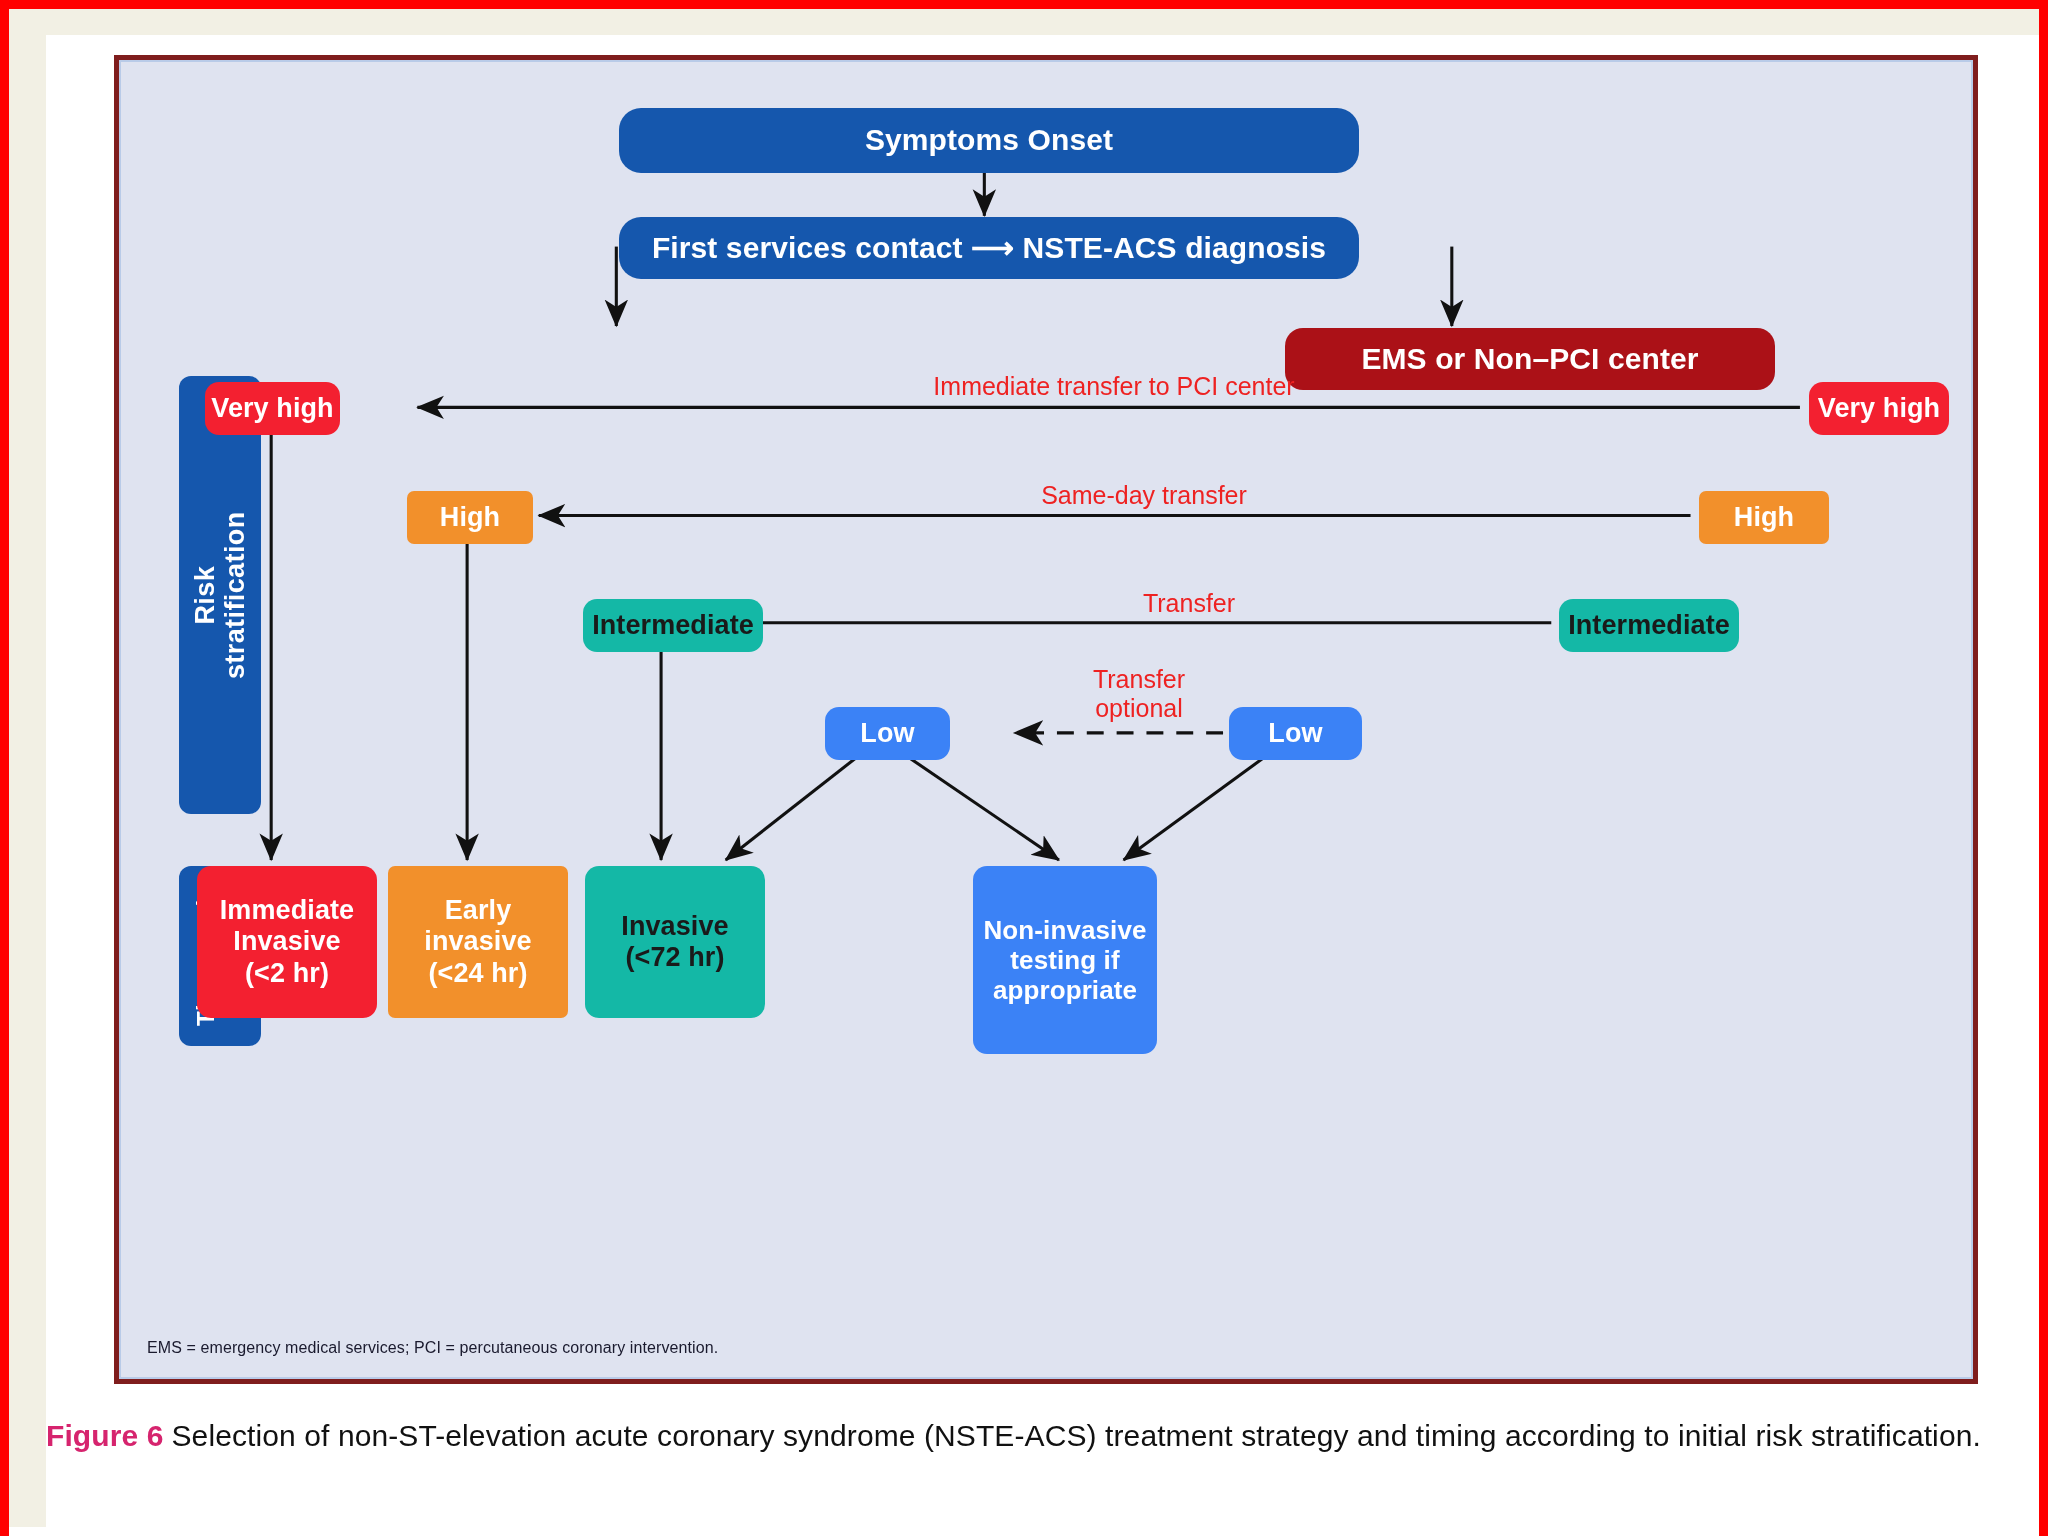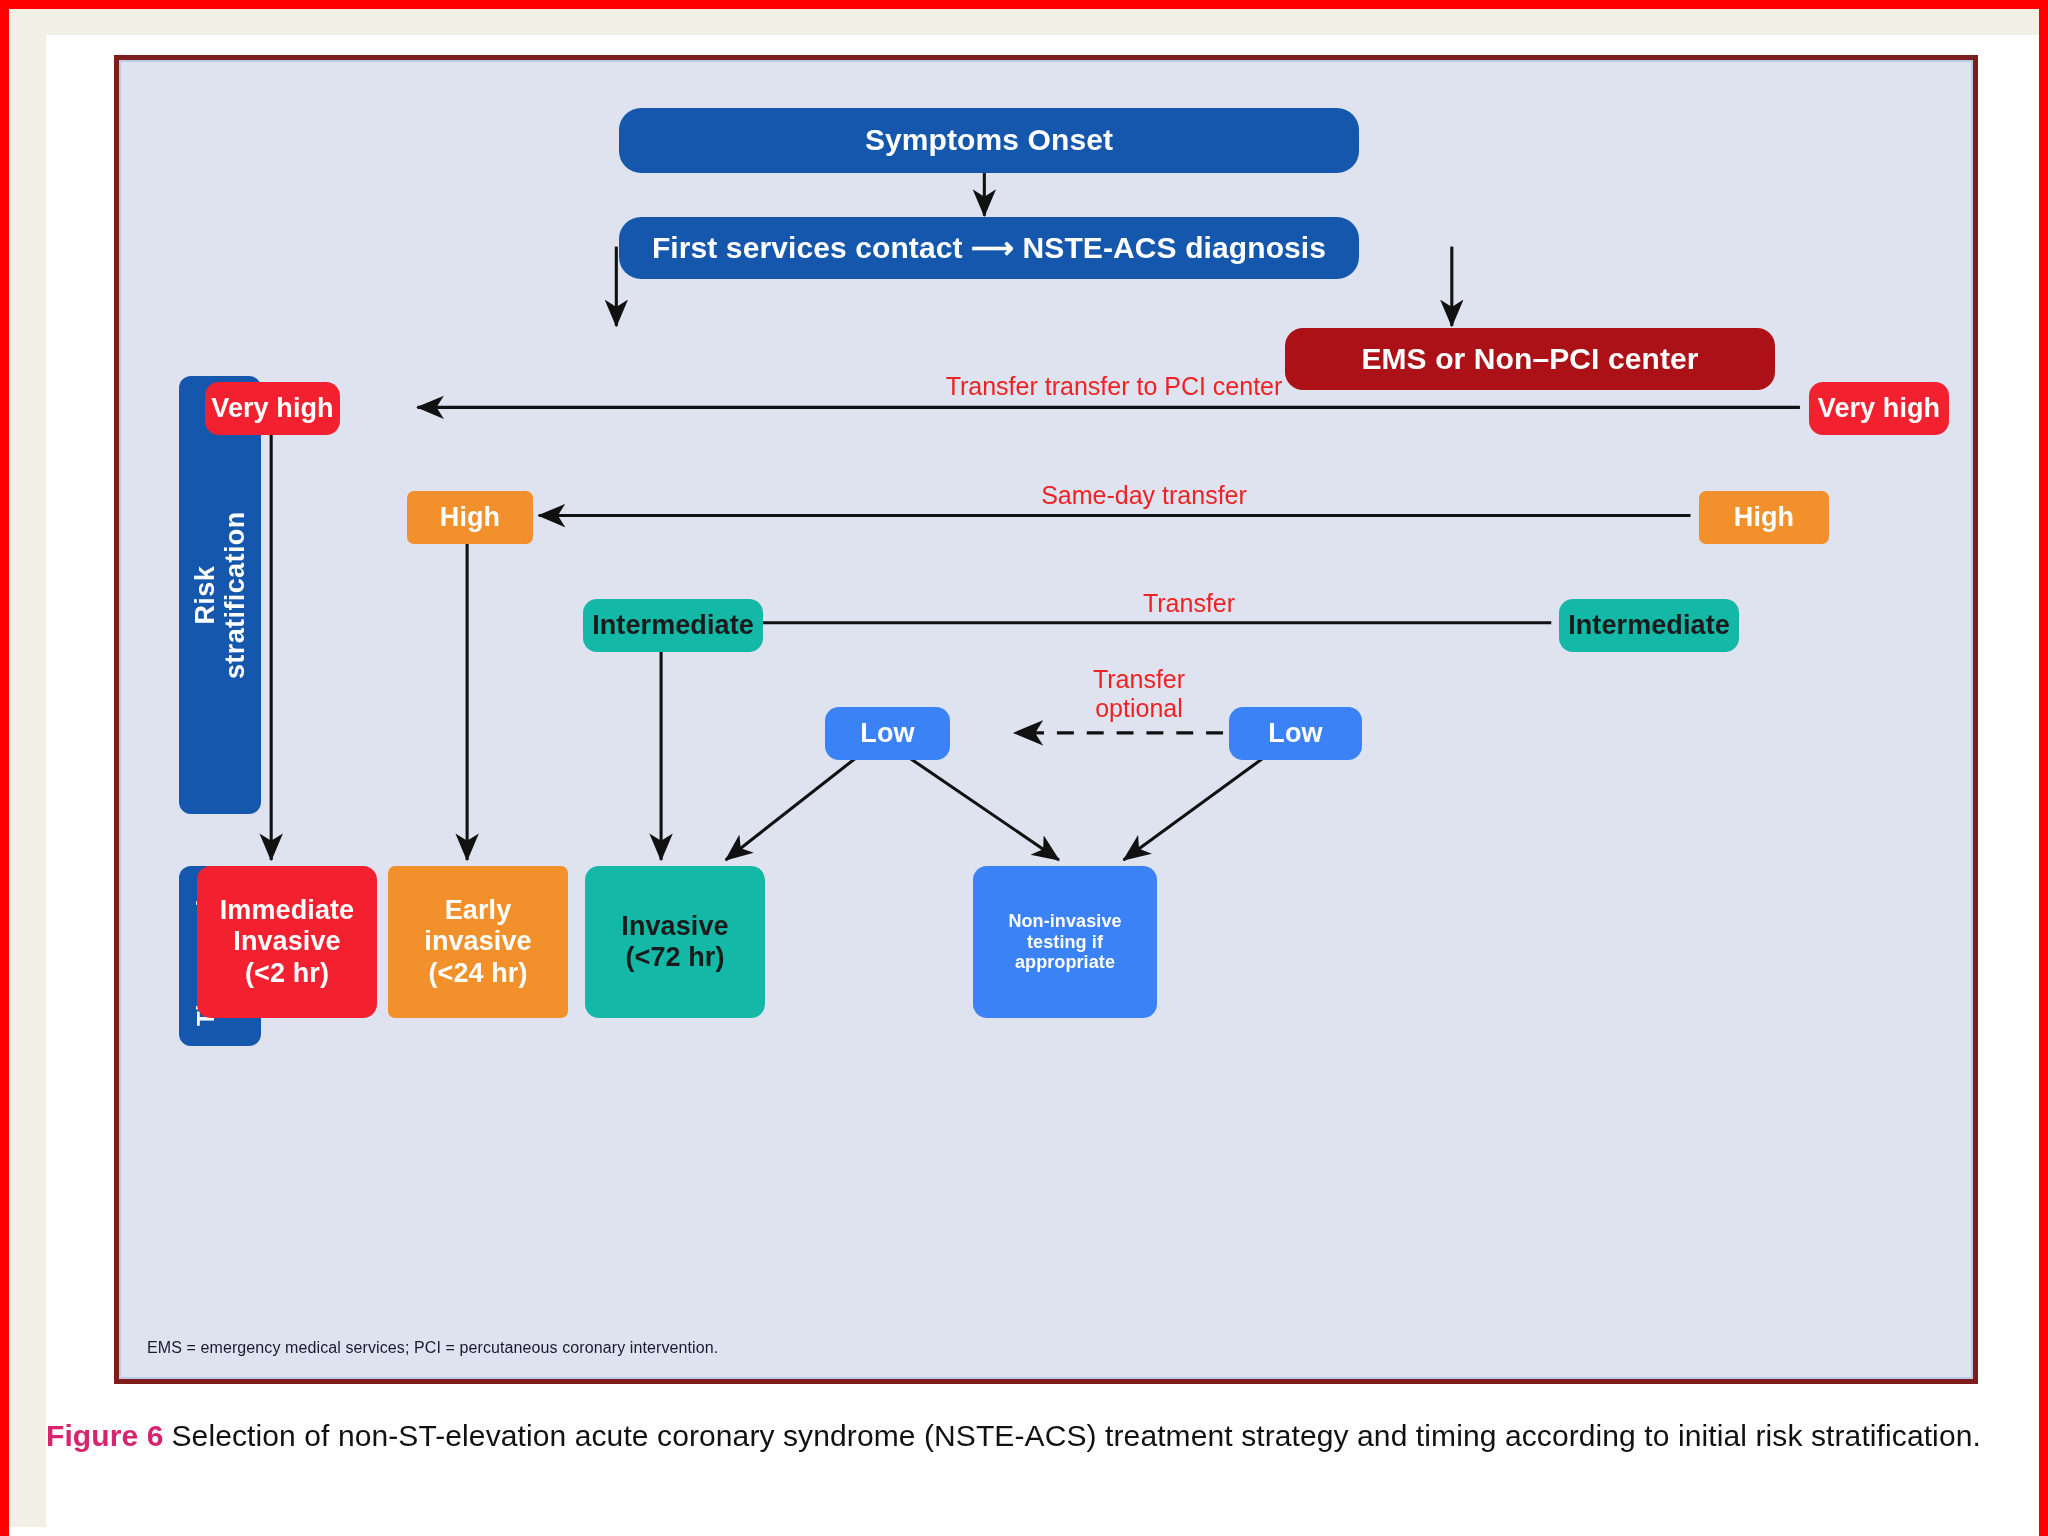--- a/index.html
+++ b/index.html
@@ -208,41 +208,41 @@
     <div class="node green" style="left:706px; top:647px; width:125px; height:53px; font-size:27px;">Low</div>
 
     <div class="node red" style="left:1690px; top:322px; width:140px; height:53px; font-size:27px;">Very high</div>
 
     <div class="node orange" style="left:1580px; top:431px; width:130px; height:53px; font-size:27px;">High</div>
 
     <div class="node yellow" style="left:1440px; top:539px; width:180px; height:53px; font-size:27px;">Intermediate</div>
 
     <div class="node green" style="left:1110px; top:647px; width:133px; height:53px; font-size:27px;">Low</div>
 
-    <div class="edge-label" style="left:720px; top:312px; width:550px;">Transfer transfer to PCI center</div>
+    <div class="edge-label" style="left:720px; top:312px; width:550px;">Immediate transfer to PCI center</div>
 
     <div class="edge-label" style="left:830px; top:421px; width:390px;">Same-day transfer</div>
 
     <div class="edge-label" style="left:960px; top:529px; width:220px;">Transfer</div>
 
     <div class="edge-label" style="left:920px; top:605px; width:200px;">Transfer
 optional</div>
 
     <div class="node red" style="left:78px; top:806px; width:180px; height:152px; font-size:27px;">Immediate
 Invasive
 (&lt;2 hr)</div>
 
     <div class="node orange" style="left:269px; top:806px; width:180px; height:152px; font-size:27px;">Early
 invasive
 (&lt;24 hr)</div>
 
     <div class="node yellow" style="left:466px; top:806px; width:180px; height:152px; font-size:27px;">Invasive
 (&lt;72 hr)</div>
 
-    <div class="node green" style="left:854px; top:806px; width:184px; height:152px; font-size:18px;">Non-invasive
+    <div class="node green" style="left:854px; top:806px; width:184px; height:188px; font-size:26px;">Non-invasive
 testing if
 appropriate</div>
 
     <div class="footnote">EMS = emergency medical services; PCI = percutaneous coronary intervention.</div>
   </div>
 </div>
 
 <div class="caption">
   <span class="fignum">Figure 6</span><span>Selection of non-ST-elevation acute coronary syndrome (NSTE-ACS) treatment strategy and timing according to initial risk stratification.</span>
 </div>

